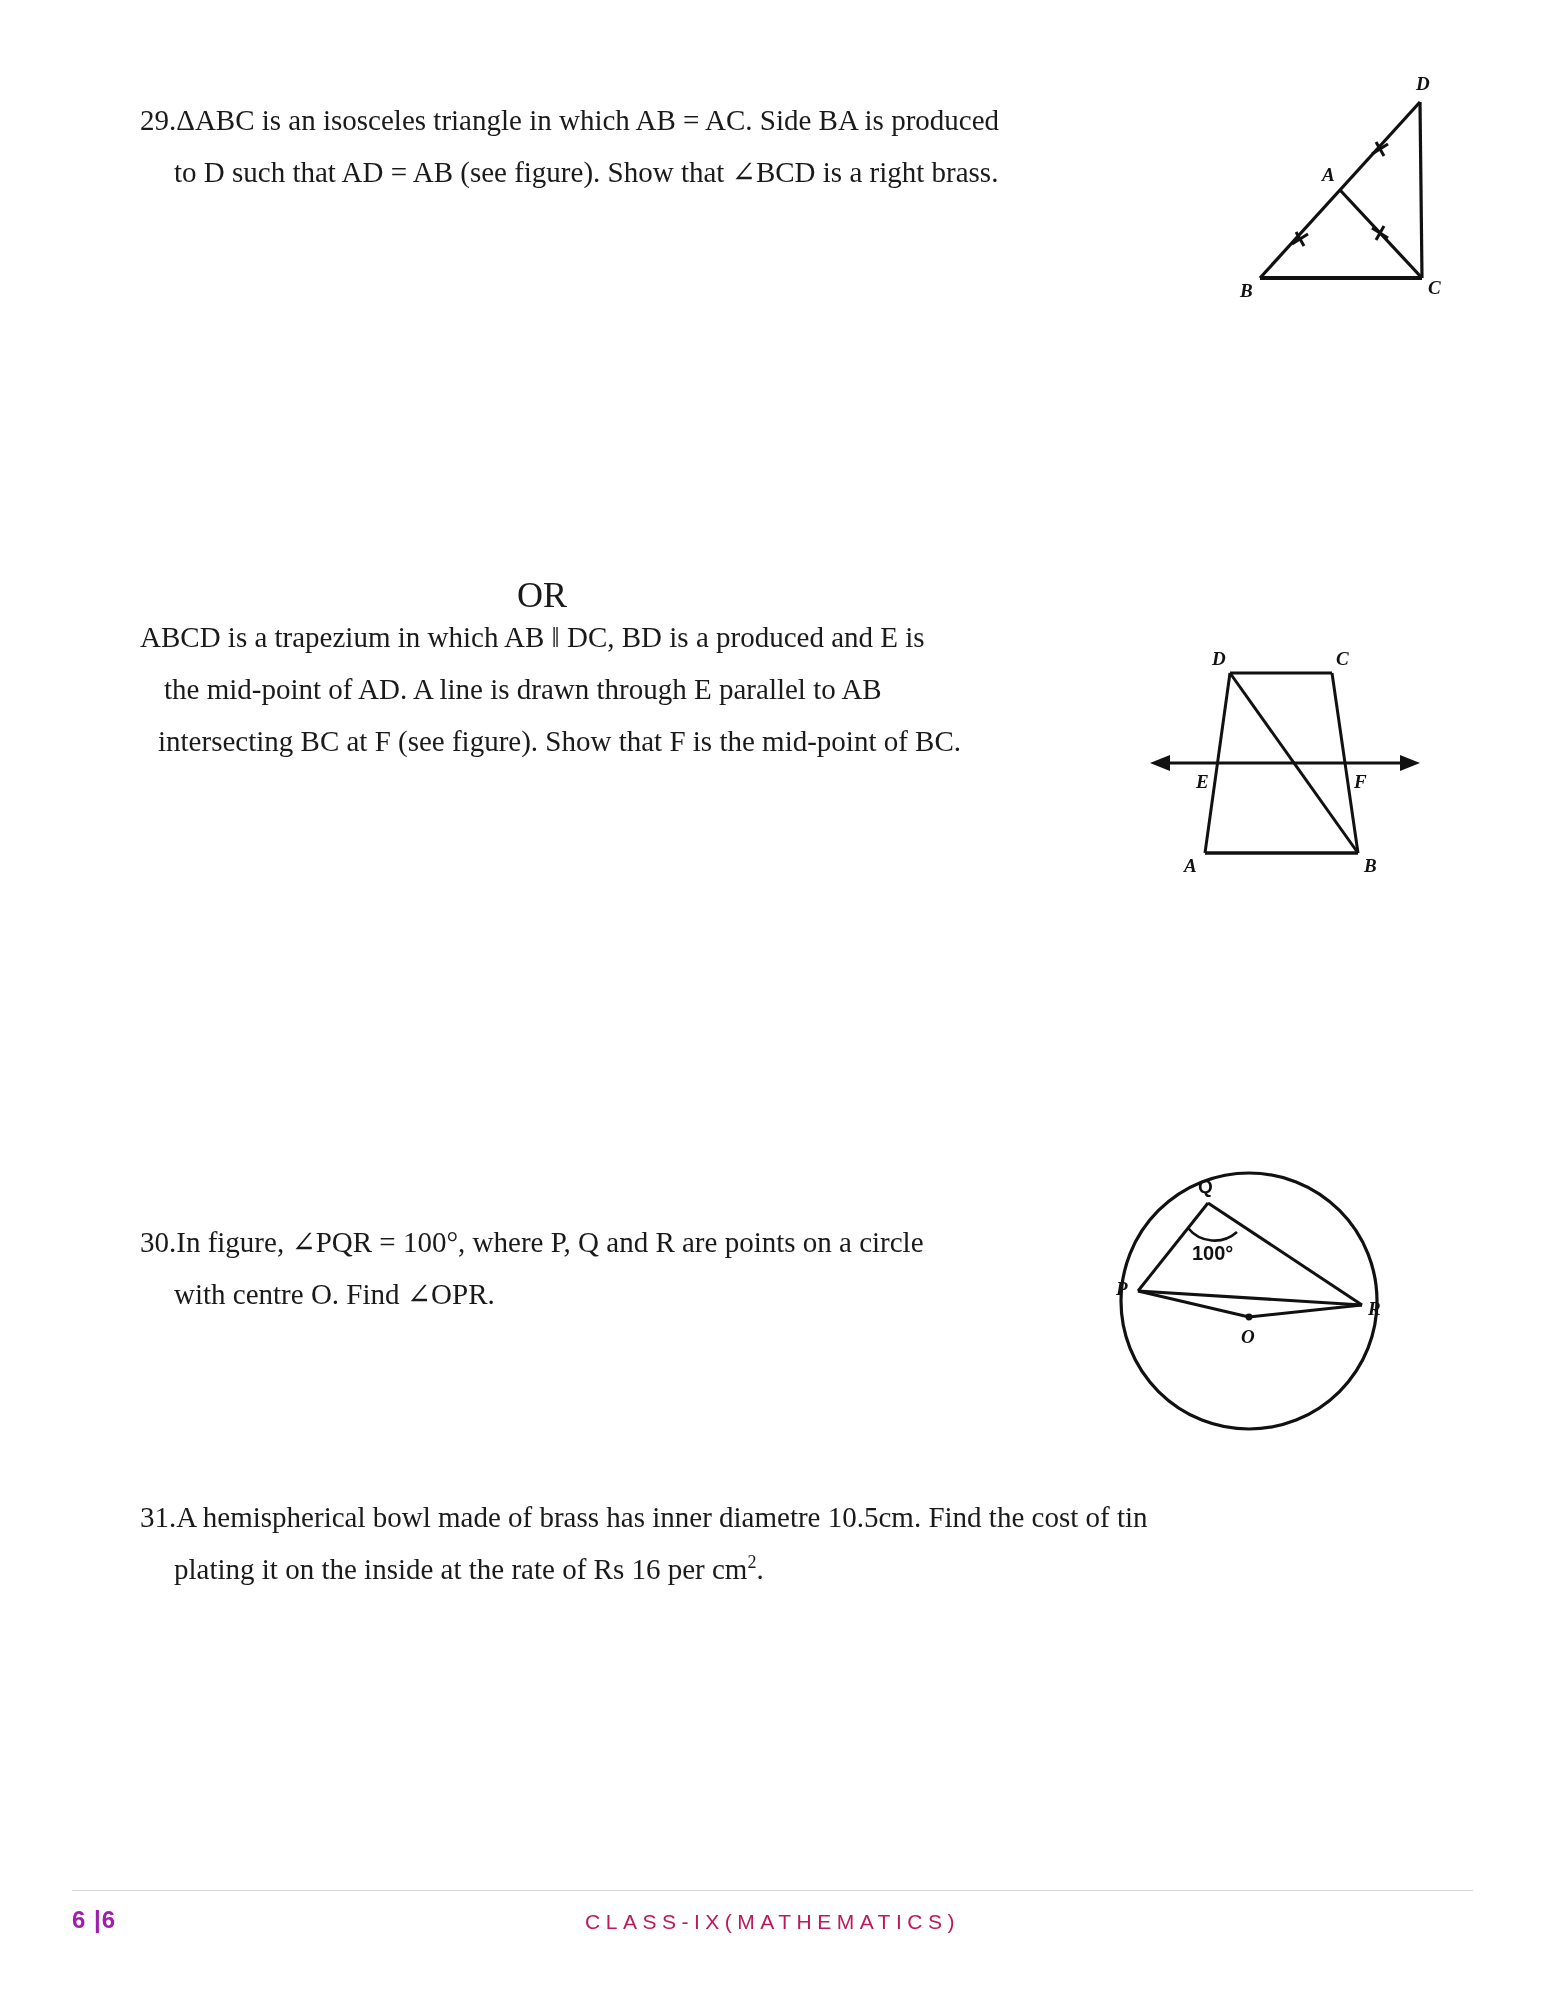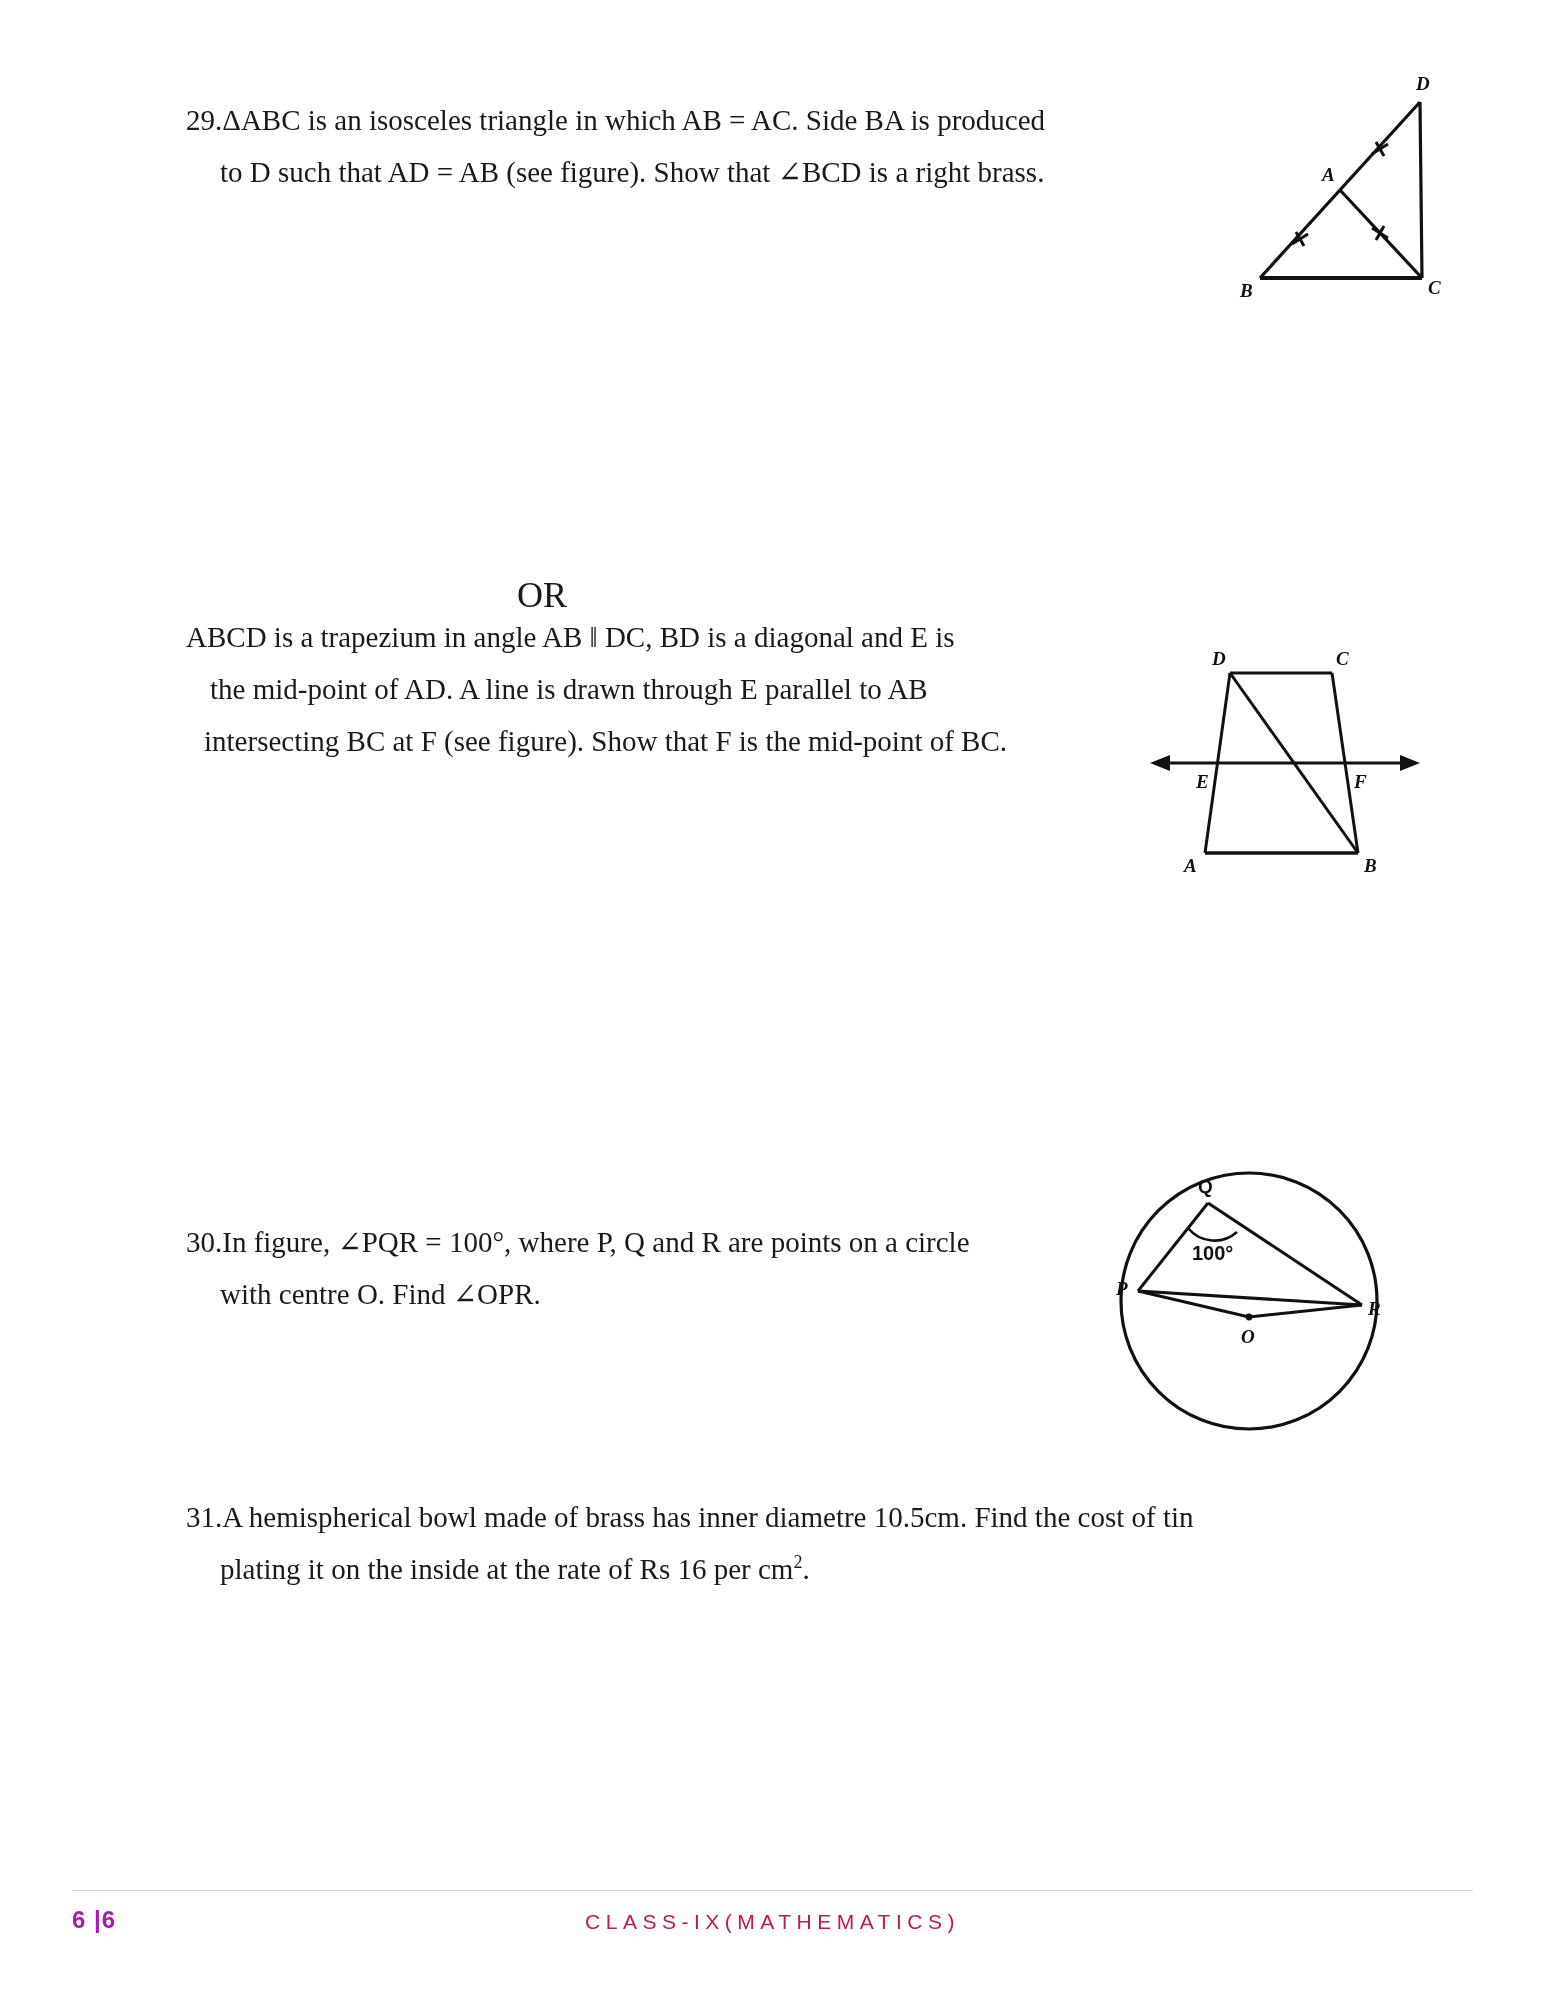--- a/index.html
+++ b/index.html
@@ -21,21 +21,20 @@
     inset: 0;
     background: #ffffff;
   }
 
   
   .qblock {
     position: absolute;
     font-size: 29px;
     line-height: 52px;
     color: #1a1a1a;
-    margin-left: 46px;
   }
   .qline {
     white-space: nowrap;
   }
   .qnum {
     display: inline-block;
   }
   .indent-1 { padding-left: 34px; }
   .indent-2 { padding-left: 24px; }
   .indent-3 { padding-left: 18px; }
@@ -154,21 +153,21 @@
       <text class="fig-label" x="186" y="40">D</text>
       <text class="fig-label" x="92" y="131">A</text>
       <text class="fig-label" x="10" y="247">B</text>
       <text class="fig-label" x="198" y="244">C</text>
     </svg>
   </div>
 
   <div class="or-label" style="left:517px; top:575px;">OR</div>
 
   <div class="qblock" style="left:140px; top:611px; width:1080px;">
-    <div class="qline">ABCD is a trapezium in angle AB ‖ DC, BD is a diagonal and E is</div>
+    <div class="qline">ABCD is a trapezium in which AB ‖ DC, BD is a produced and E is</div>
     <div class="qline indent-2">the mid-point of AD. A line is drawn through E parallel to AB</div>
     <div class="qline indent-3">intersecting BC at F (see figure). Show that F is the mid-point of BC.</div>
   </div>
 
   <div class="figure" style="left:1140px; top:645px; width:300px; height:230px;">
     <svg width="300" height="230" viewBox="0 0 300 230">
 
       <line x1="90" y1="28" x2="192" y2="28" stroke="#111111" stroke-width="3"></line>
 
       <line x1="90" y1="28" x2="65" y2="208" stroke="#111111" stroke-width="3"></line>

